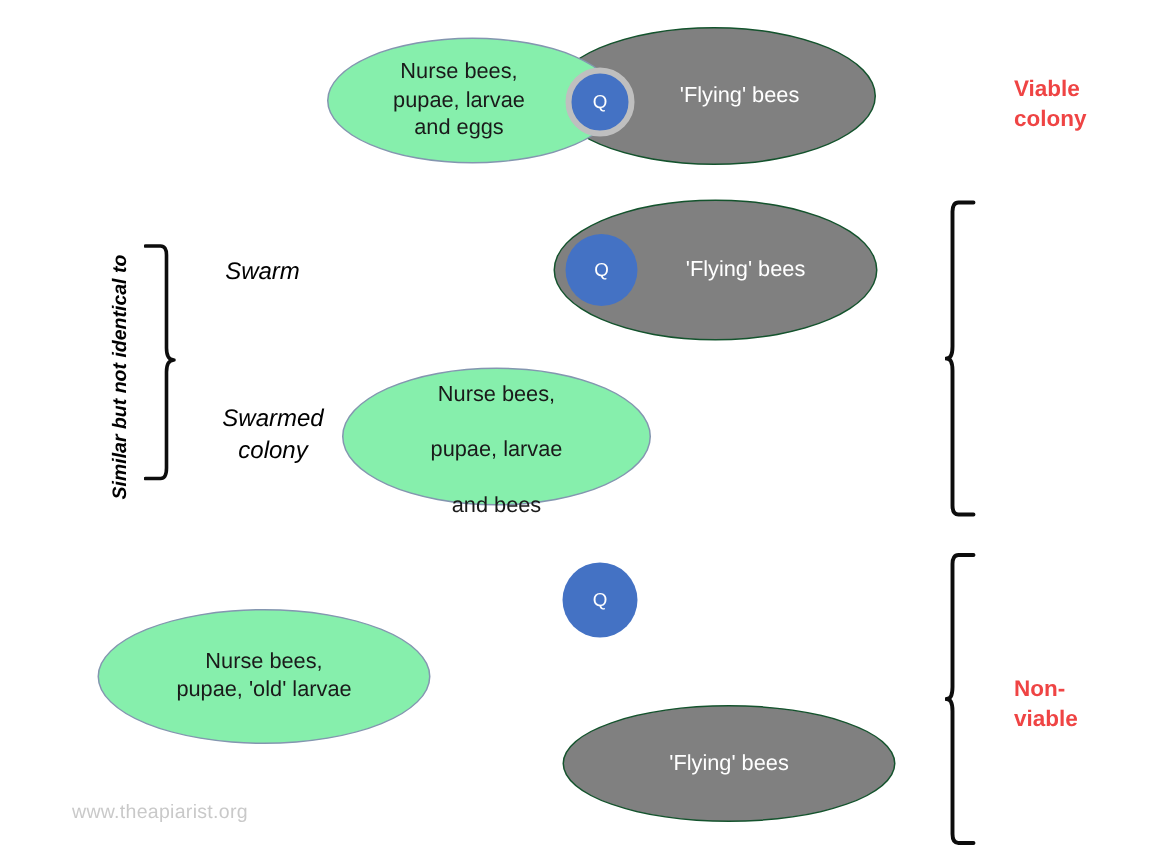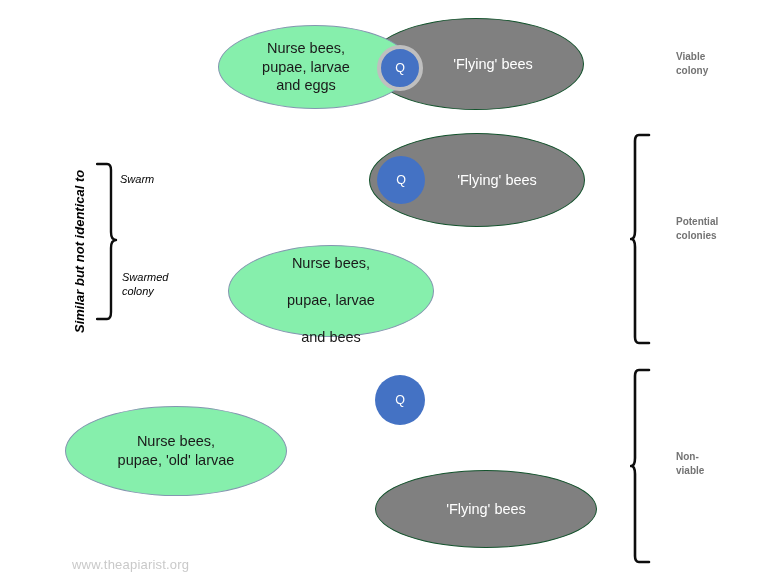--- a/index.html
+++ b/index.html
@@ -58,36 +58,36 @@
     justify-content: center;
     font-size: 12.5px;
     font-weight: 400;
   }
   .queen-ring {
     border: 4px solid #BFBFBF;
   }
 
   .side-label {
     position: absolute;
-    font-size: 10px;
+    font-size: 15px;
     font-weight: bold;
-    color: #737373;
+    color: #ef4444;
     line-height: 1.35;
     white-space: pre-line;
     text-align: left;
   }
 
   .group-label {
     position: absolute;
-    font-size: 11px;
+    font-size: 16px;
     font-style: italic;
     color: #000000;
     line-height: 1.3;
     white-space: pre-line;
-    text-align: left;
+    text-align: center;
   }
 
   .vert-label {
     position: absolute;
     font-size: 13px;
     font-style: italic;
     font-weight: bold;
     color: #000000;
     transform-origin: 0 0;
     transform: rotate(-90deg);
@@ -166,32 +166,30 @@
 
   <div class="side-label" style="left:676px; top:450px;">Non-
 viable</div>
 
   <div class="brace" style="left:630px; top:133px; width:22px; height:212px;">
     <svg width="22" height="212" viewBox="0 0 22 212">
       <path d="M19 2 L9 2 Q5 2 5 8 L5 98 Q5 106 1 106 Q5 106 5 114 L5 204 Q5 210 9 210 L19 210" fill="none" stroke="#0d0d0d" stroke-width="2.6" stroke-linecap="round" stroke-linejoin="round"></path>
     </svg>
   </div>
 
-  <div class="side-label" style="left:676px; top:215px;">Potential
-colonies</div>
 
   <div class="brace" style="left:630px; top:368px; width:22px; height:196px;">
     <svg width="22" height="196" viewBox="0 0 22 196">
       <path d="M19 2 L9 2 Q5 2 5 8 L5 90 Q5 98 1 98 Q5 98 5 106 L5 188 Q5 194 9 194 L19 194" fill="none" stroke="#0d0d0d" stroke-width="2.6" stroke-linecap="round" stroke-linejoin="round"></path>
     </svg>
   </div>
 
   <div class="brace" style="left:96px; top:162px; width:22px; height:160px;">
     <svg width="22" height="160" viewBox="0 0 22 160">
       <path d="M21 2 L11 2 Q7 2 7 8 L7 70 Q7 78 2 78 Q7 78 7 86 L7 150 Q7 157 11 157 L21 157" fill="none" stroke="#0d0d0d" stroke-width="2.4" stroke-linecap="round" stroke-linejoin="round" transform="scale(-1,1) translate(-22,0)"></path>
     </svg>
   </div>
 
   <div class="vert-label" style="left:72px; top:333px;">Similar but not identical to</div>
 
-  <div class="watermark" style="left:72px; top:533px;margin-top:24px;">www.theapiarist.org</div>
+  <div class="watermark" style="left:48px; top:533px;">www.theapiarist.org</div>
 
 </div>
 
 </body></html>

